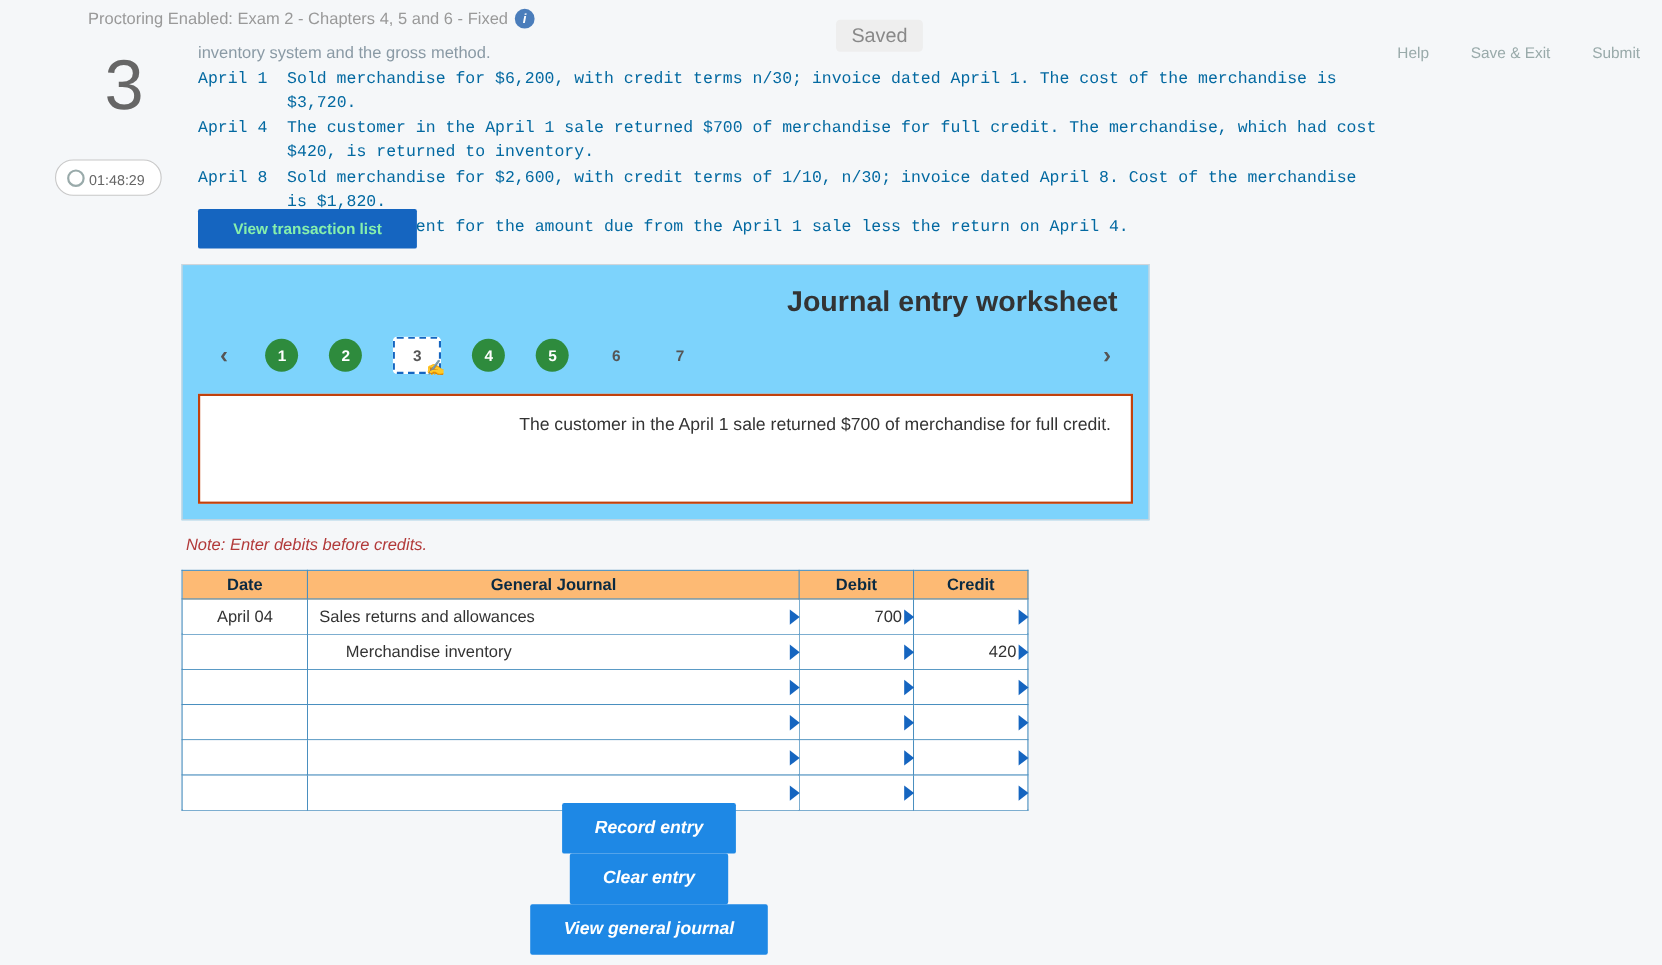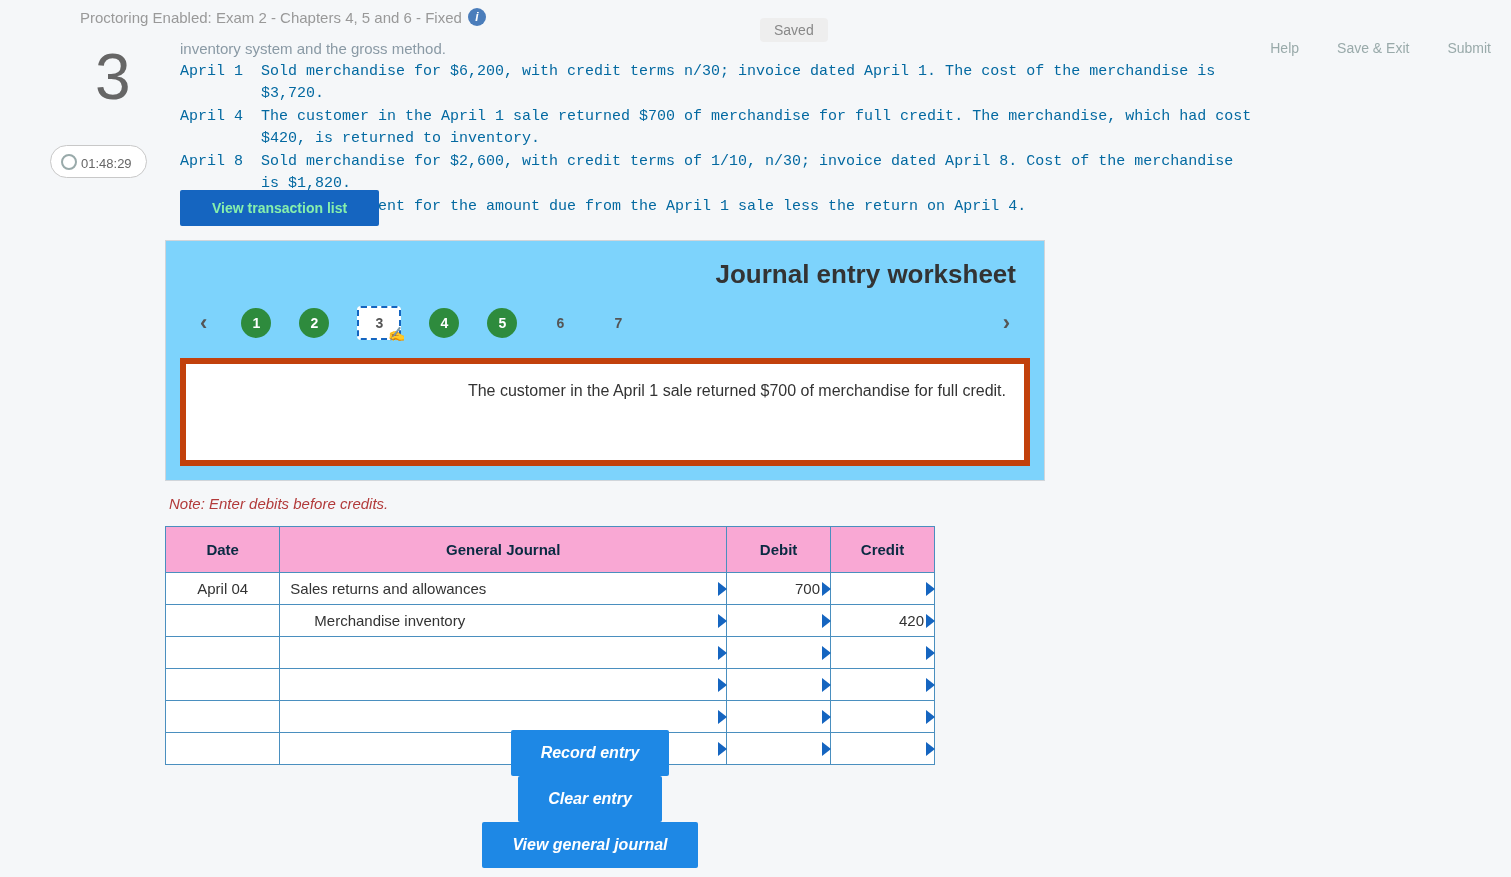--- a/index.html
+++ b/index.html
@@ -30,21 +30,21 @@
     align-items: center; justify-content: center;
     font-style: italic; font-weight: bold; font-size: 12px;
     margin-left: 6px;
   }
   .saved-pill {
     position: absolute;
     left: 760px;
     top: 18px;
     background: #eee;
     color: #888;
-    font-size: 14px;
+    font-size: 18px;
     padding: 4px 14px;
     border-radius: 4px;
   }
   .right-links {
     position: absolute;
     right: 20px;
     top: 40px;
     display: flex;
     gap: 38px;
     font-size: 14px;
@@ -148,43 +148,43 @@
     position: relative;
   }
   .cursor-icon {
     position: absolute;
     right: -6px; bottom: -4px;
     font-size: 14px;
     color: #333;
   }
   .prompt-box {
     margin: 0 14px 14px 14px;
-    border: 6px solid #c2410c;
+    border: 2px solid #c2410c;
     padding: 18px 18px 60px 18px;
     font-size: 16px;
     color: #333;
     background:#fff;
   }
   .note {
     color: #b23a3a;
     font-style: italic;
     font-size: 15px;
     margin: 14px 4px 14px 4px;
   }
   .je-table {
     border-collapse: collapse;
     width: 770px;
     margin-left: 0;
   }
   .je-table th {
-    background: #f9a8d4;
+    background: #fdba74;
     color: #0a2a42;
     font-weight: bold;
     font-size: 15px;
-    padding: 14px 8px;
+    padding: 4px 8px;
     border: 1px solid #4a8fbf;
     text-align: center;
   }
   .je-table td {
     border: 1px solid #4a8fbf;
     padding: 6px 10px;
     height: 32px;
     font-size: 15px;
     background: #fff;
     position: relative;

